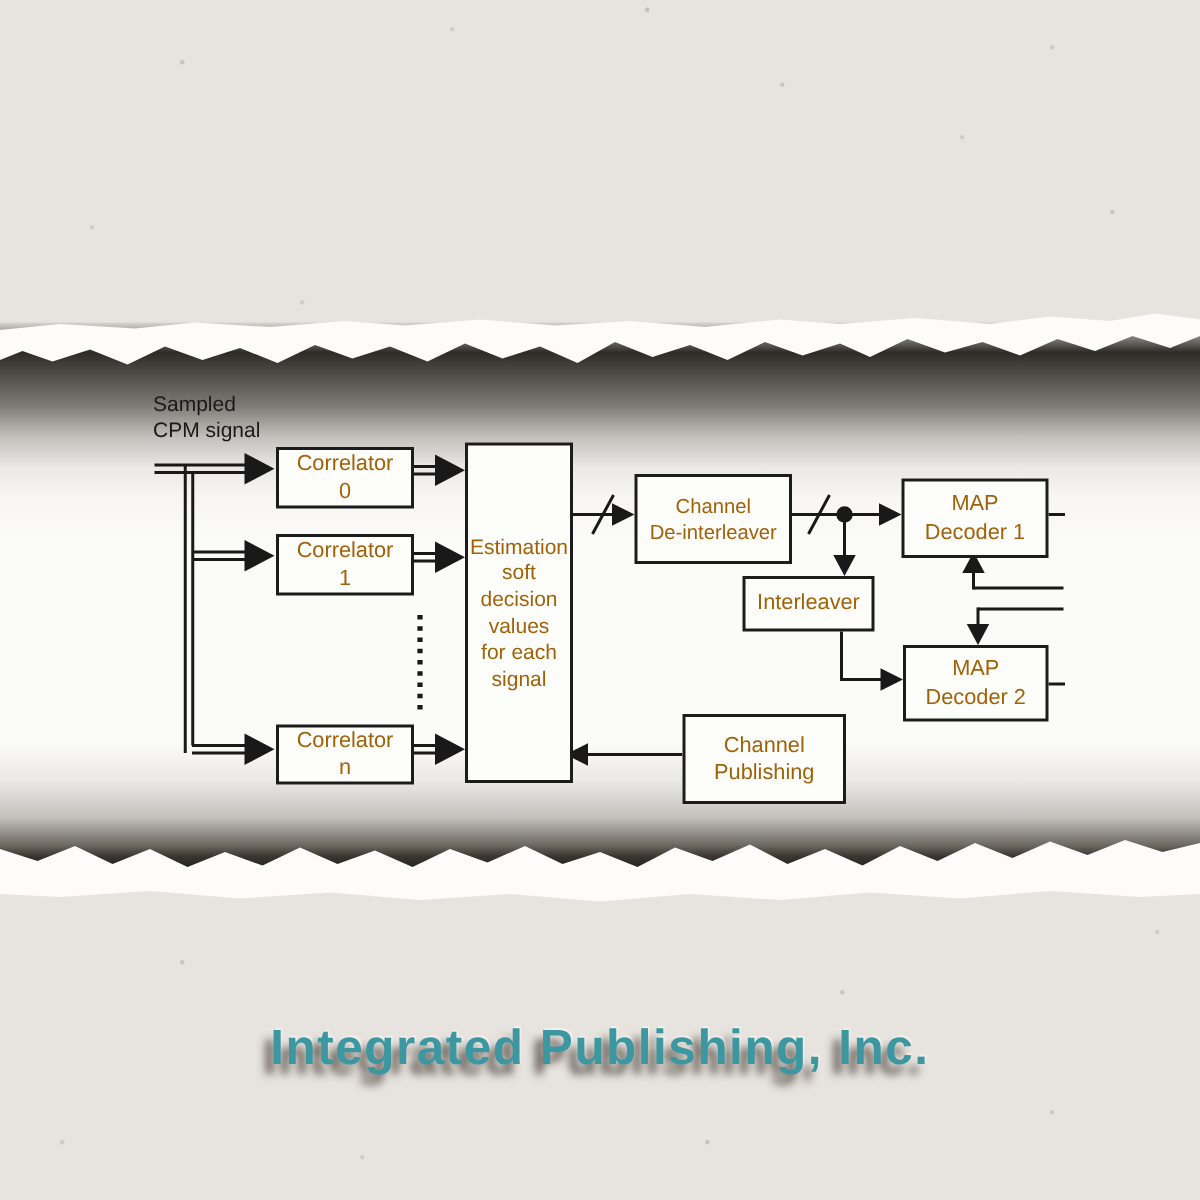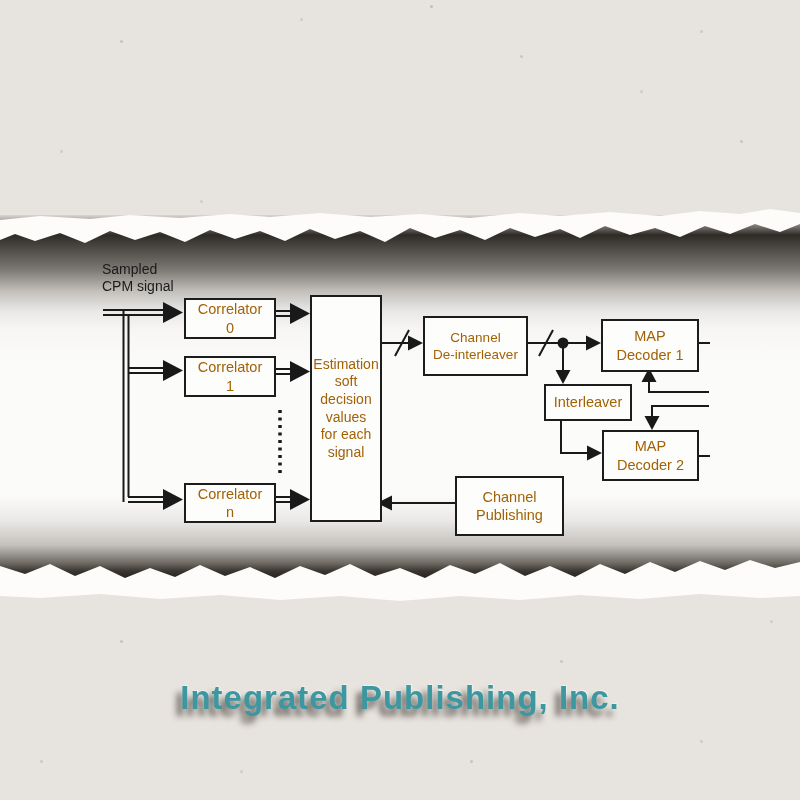--- a/index.html
+++ b/index.html
@@ -160,21 +160,21 @@
       <span>values</span>
       <span>for each</span>
       <span>signal</span>
     </div>
 
     <div class="dbox" style="left:423px;top:101px;width:101px;height:56px;font-size:13.5px;">
       <span>Channel</span>
       <span>De-interleaver</span>
     </div>
 
-    <div class="dbox" style="left:544px;top:169px;width:84px;height:33px;">
+    <div class="dbox" style="left:495px;top:169px;width:84px;height:33px;">
       <span>Interleaver</span>
     </div>
 
     <div class="dbox" style="left:601px;top:104px;width:94px;height:49px;">
       <span>MAP</span>
       <span>Decoder 1</span>
     </div>
 
     <div class="dbox" style="left:602px;top:215px;width:93px;height:47px;">
       <span>MAP</span>

